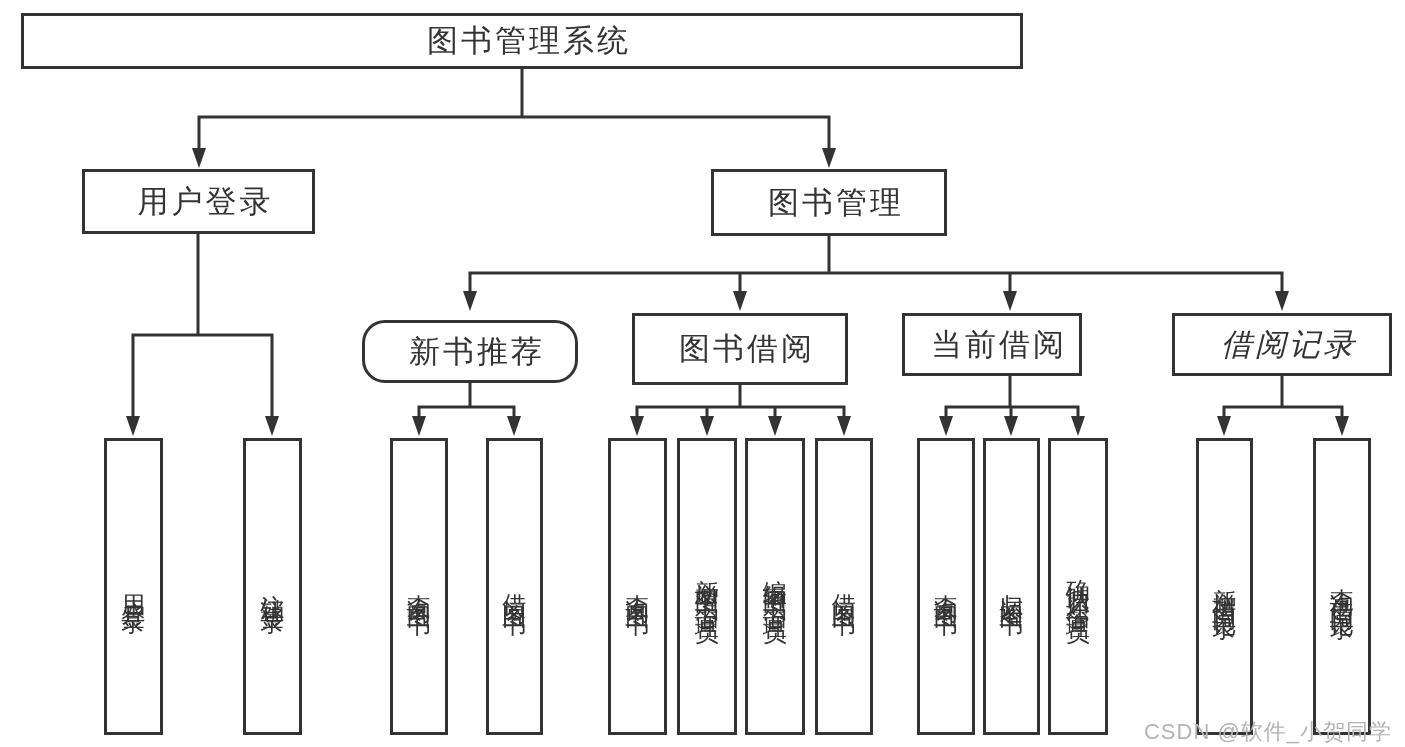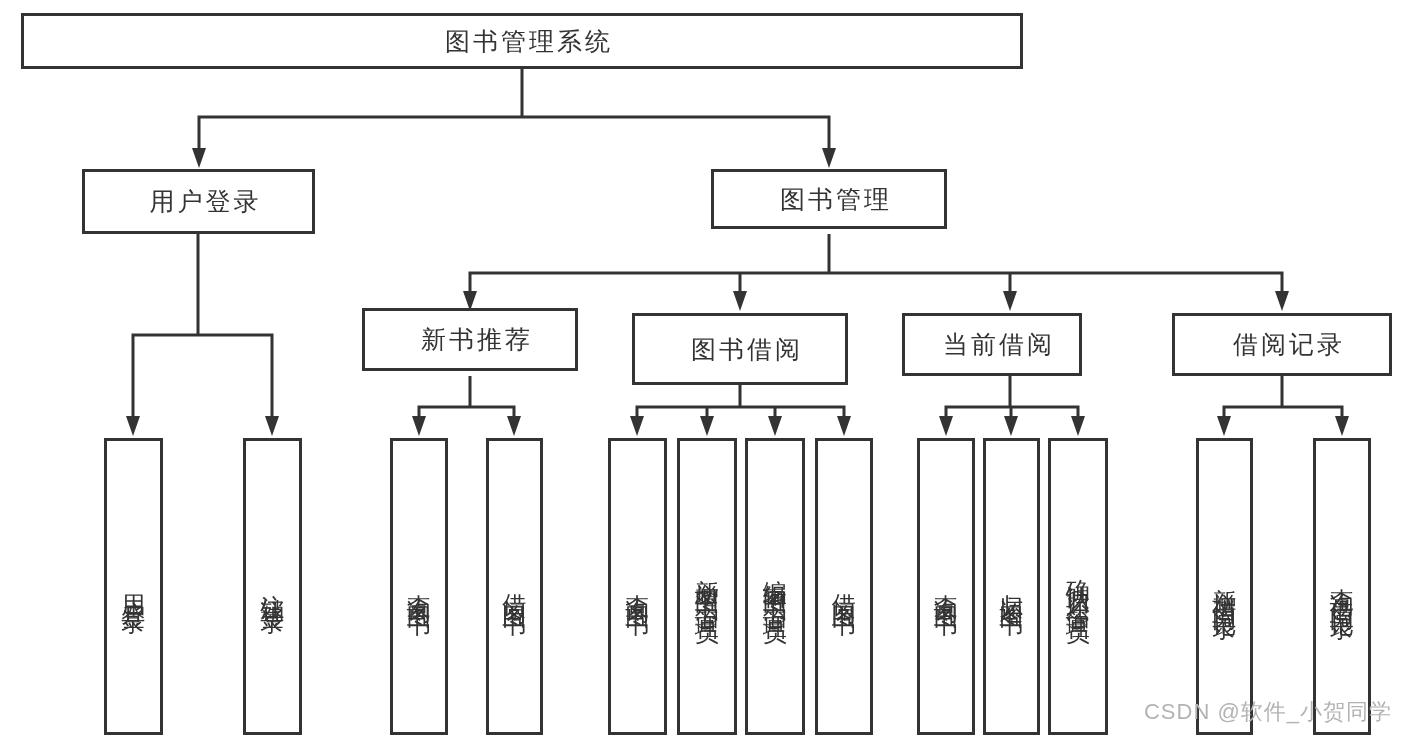--- a/index.html
+++ b/index.html
@@ -27,36 +27,36 @@
     border: 3px solid #333333;
     background: #ffffff;
     display: flex;
     align-items: center;
     justify-content: center;
     color: #333333;
     z-index: 2;
     text-align: center;
   }
   .node.h {
-    font-size: 25px;
+    font-size: 31px;
     letter-spacing: 3px;
     white-space: nowrap;
     padding-left: 14px;
   }
   .node.v {
     writing-mode: vertical-rl;
     text-orientation: mixed;
     font-size: 24px;
     letter-spacing: 6px;
     line-height: 1.15;
   }
   .watermark {
     position: absolute;
     right: 13px;
-    bottom: 20px;
+    bottom: 0;
     color: #b3b3b3;
     font-size: 22px;
     letter-spacing: 1px;
     z-index: 5;
     white-space: nowrap;
   }
 </style>
 </head>
 <body>
 
@@ -121,26 +121,26 @@
     </g>
     <g fill="#333333" stroke="none">
       <polygon points="1217,416 1231,416 1224,436"></polygon>
       <polygon points="1335,416 1349,416 1342,436"></polygon>
     </g>
   </svg>
 
   <div class="node h" style="left:21px; top:13px; width:1002px; height:56px;">图书管理系统</div>
 
   <div class="node h" style="left:82px; top:169px; width:233px; height:65px;">用户登录</div>
-  <div class="node h" style="left:711px; top:169px; width:236px; height:60px;">图书管理</div>
+  <div class="node h" style="left:711px; top:169px; width:236px; height:67px;">图书管理</div>
 
-  <div class="node h" style="left:362px; top:308px; width:216px; height:63px;">新书推荐</div>
+  <div class="node h" style="left:362px; top:320px; width:216px; height:63px;border-radius:23px;">新书推荐</div>
   <div class="node h" style="left:632px; top:313px; width:216px; height:72px;">图书借阅</div>
   <div class="node h" style="left:902px; top:313px; width:180px; height:63px;">当前借阅</div>
-  <div class="node h" style="left:1172px; top:313px; width:220px; height:63px;">借阅记录</div>
+  <div class="node h" style="left:1172px; top:313px; width:220px; height:63px;font-style:italic;">借阅记录</div>
 
   <div class="node v" style="left:104px; top:438px; width:59px; height:297px;">用户登录</div>
   <div class="node v" style="left:243px; top:438px; width:59px; height:297px;">注销登录</div>
 
   <div class="node v" style="left:390px; top:438px; width:58px; height:297px;">查询图书</div>
   <div class="node v" style="left:486px; top:438px; width:57px; height:297px;">借阅图书</div>
 
   <div class="node v" style="left:608px; top:438px; width:59px; height:297px;">查询图书</div>
   <div class="node v" style="left:677px; top:438px; width:60px; height:297px;">新增图书（管理员）</div>
   <div class="node v" style="left:745px; top:438px; width:60px; height:297px;">编辑图书（管理员）</div>

